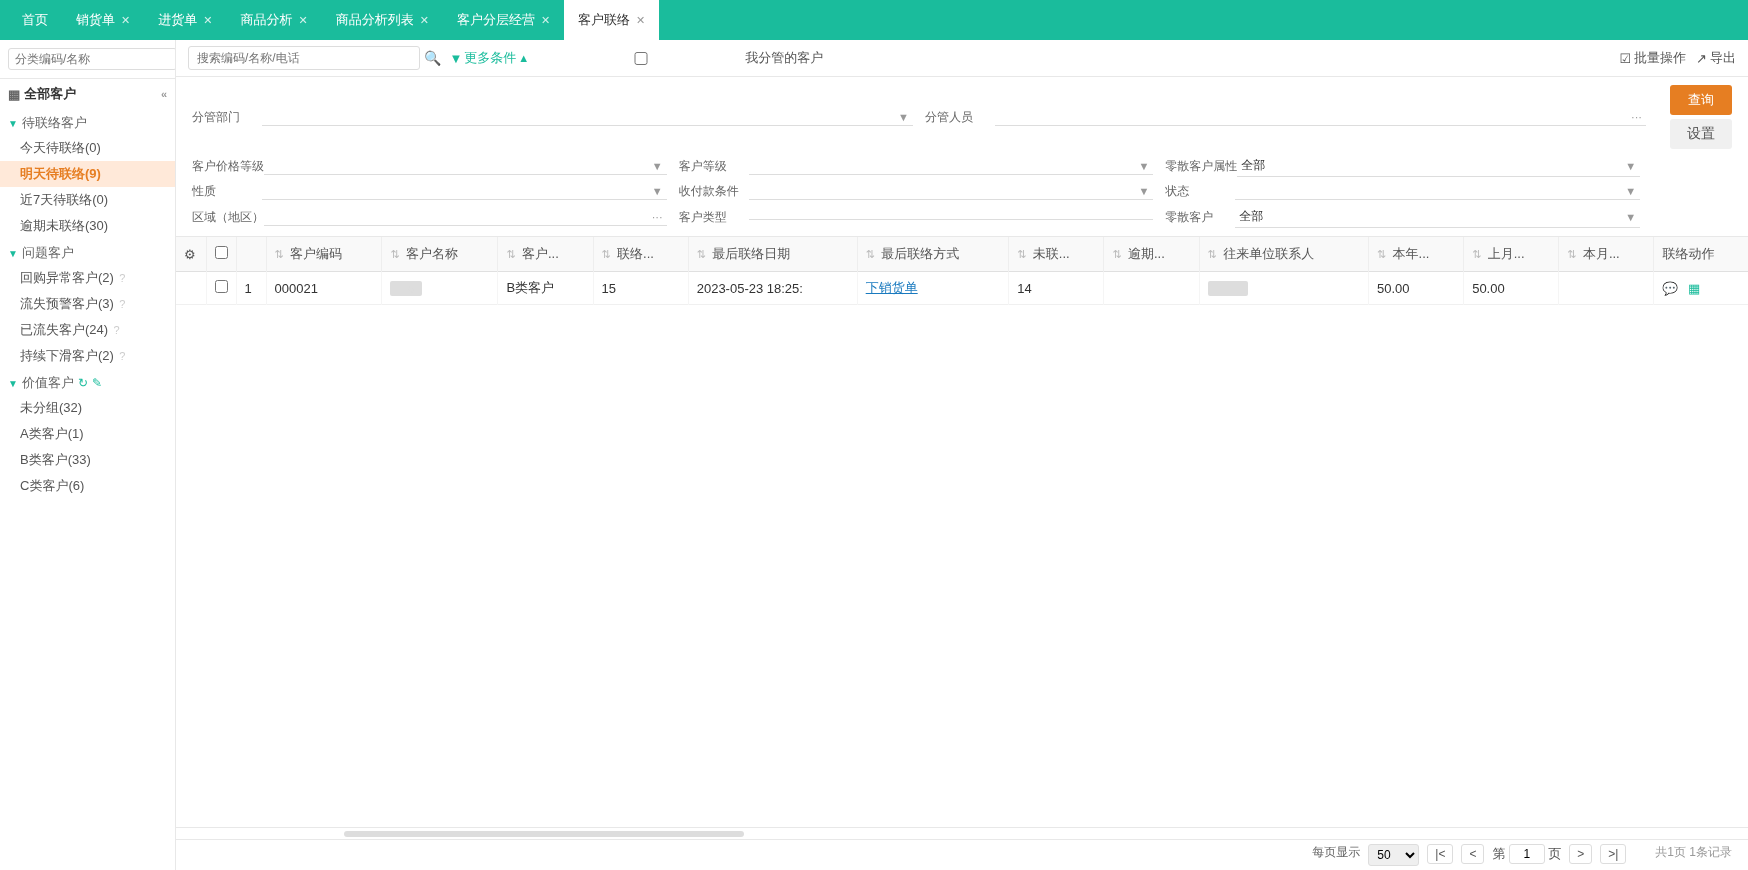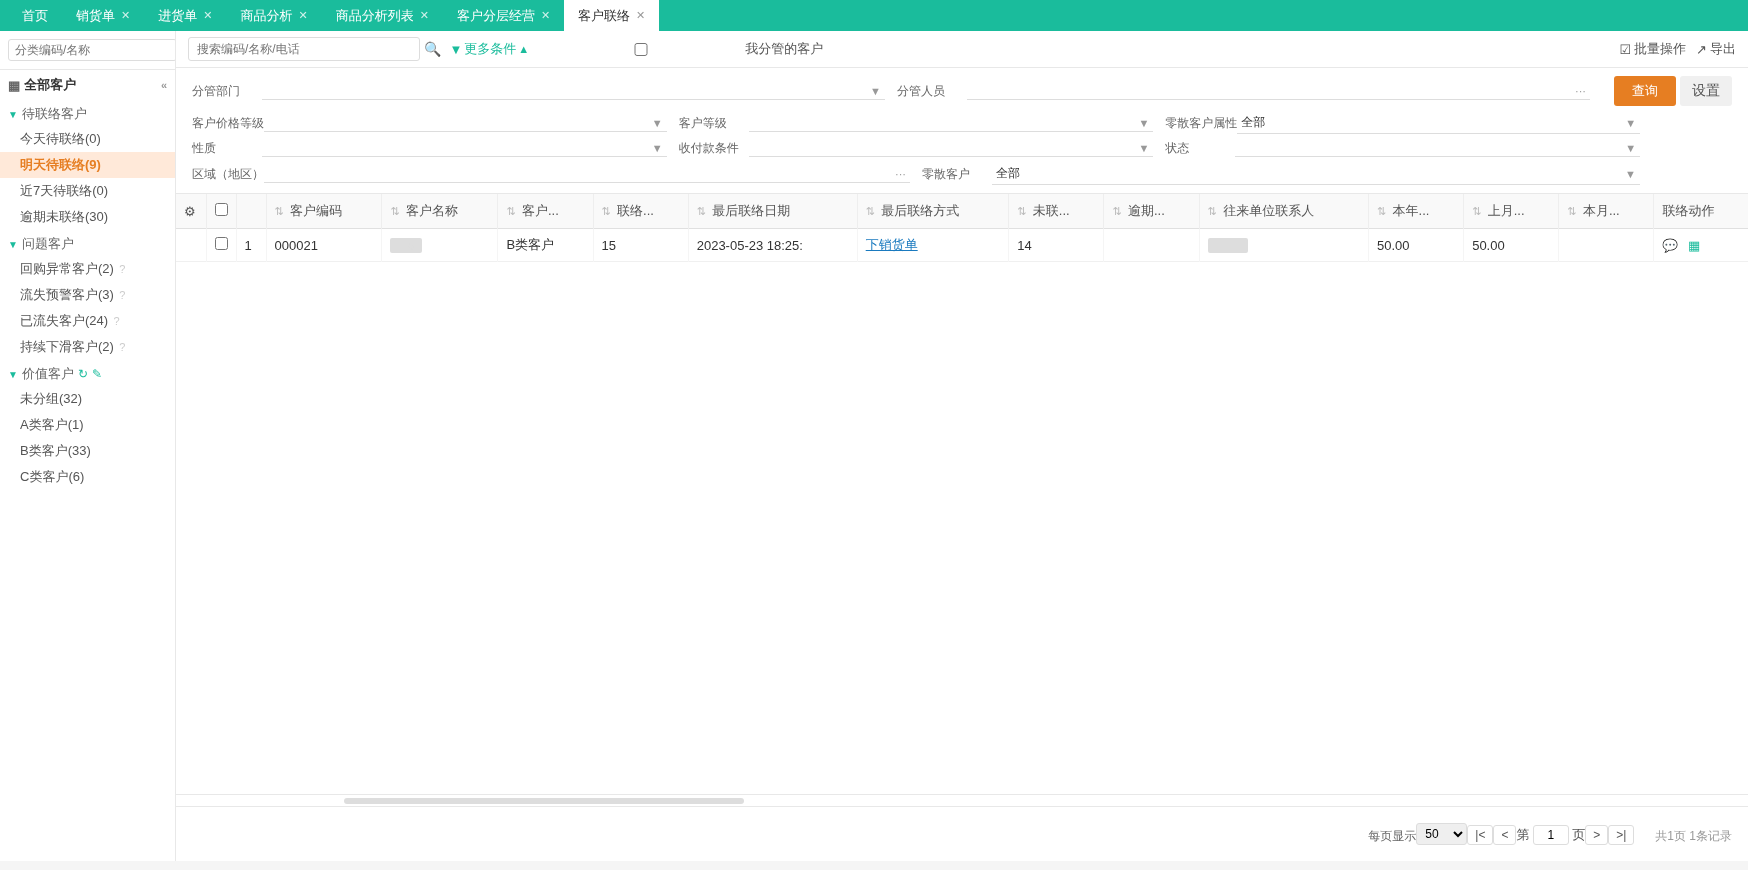--- a/index.html
+++ b/index.html
@@ -3,21 +3,21 @@
   <meta charset="utf-8">
   <style>
     * { box-sizing: border-box; margin: 0; padding: 0; font-family: 'Microsoft YaHei', Arial, sans-serif; font-size: 13px; }
     body { background: #f5f5f5; overflow: hidden; }
 
     
     .top-nav {
       background: #1abc9c;
       display: flex;
       align-items: center;
-      height: 31px;
+      height: 40px;
       padding: 0 8px;
     }
     .nav-item {
       color: #fff;
       padding: 0 14px;
       height: 40px;
       display: flex;
       align-items: center;
       cursor: pointer;
       white-space: nowrap;
@@ -207,21 +207,21 @@
       background: #f0f0f0;
       color: #555;
       border: none;
       border-radius: 3px;
       padding: 6px 12px;
       cursor: pointer;
       font-size: 14px;
     }
     .btn-column {
       display: flex;
-      flex-direction: row;
+      flex-direction: column;
       gap: 4px;
       margin-left: 12px;
     }
 
     
     .table-container {
       flex: 1;
       overflow: auto;
       background: #fff;
       margin: 0;
@@ -257,23 +257,24 @@
     tbody td:last-child { border-right: none; }
     .col-link { color: #1a7abf; text-decoration: underline; cursor: pointer; }
 
     .th-icon { color: #bbb; margin-right: 3px; font-size: 11px; }
 
     
     .footer-bar {
       background: #fff;
       border-top: 1px solid #e8e8e8;
       display: flex;
-      align-items: flex-end;
+      align-items: flex-start;
       justify-content: flex-end;
-      padding: 16px 16px;
+      padding: 4px 16px;
+      gap: 8px;
     }
     .footer-bar .per-page-label { color: #666; font-size: 12px; }
     .per-page-select {
       border: 1px solid #ddd;
       border-radius: 3px;
       padding: 2px 4px;
       font-size: 12px;
     }
     .page-nav-btn {
       border: 1px solid #ddd;
@@ -507,20 +508,26 @@
 
       <div class="filter-row" style="margin-bottom:0;">
         <div class="filter-field" style="flex:2;">
           <span class="filter-field-label">区域（地区）</span>
           <div style="flex:1;border-bottom:1px solid #ddd;display:flex;align-items:center;padding:2px 4px;">
             <span style="flex:1;font-size:12px;color:#ccc;"></span>
             <span style="color:#999;font-size:11px;">···</span>
           </div>
         </div>
         <div class="filter-field" style="flex:2;">
+          <span class="filter-field-label">客户类型</span>
+          <div style="flex:1;border-bottom:1px solid #ddd;display:flex;align-items:center;padding:2px 4px;">
+            <span style="flex:1;font-size:12px;color:#ccc;"></span>
+          </div>
+        </div>
+        <div class="filter-field" style="flex:2;">
           <span class="filter-field-label">零散客户</span>
           <div style="flex:1;border-bottom:1px solid #ddd;display:flex;align-items:center;padding:2px 4px;">
             <span style="flex:1;font-size:12px;color:#333;">全部</span>
             <span style="color:#999;font-size:11px;">▼</span>
           </div>
         </div>
         <div style="width:80px;"></div>
       </div>
     </div>
 

